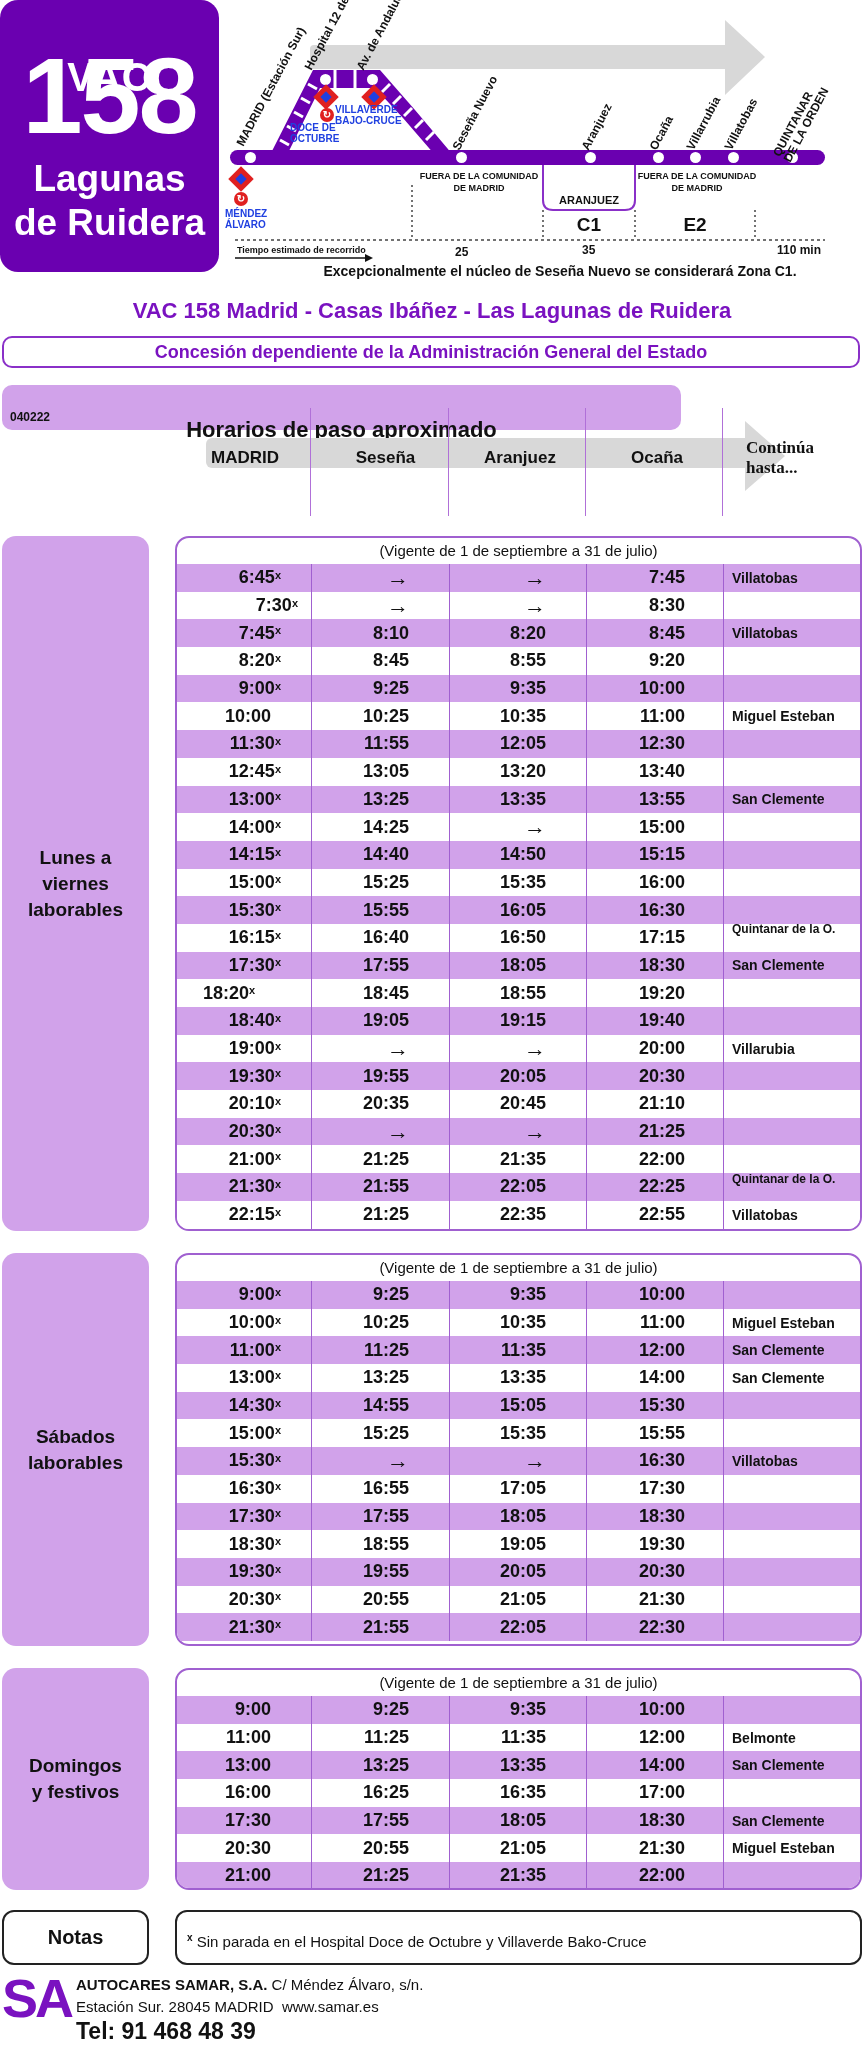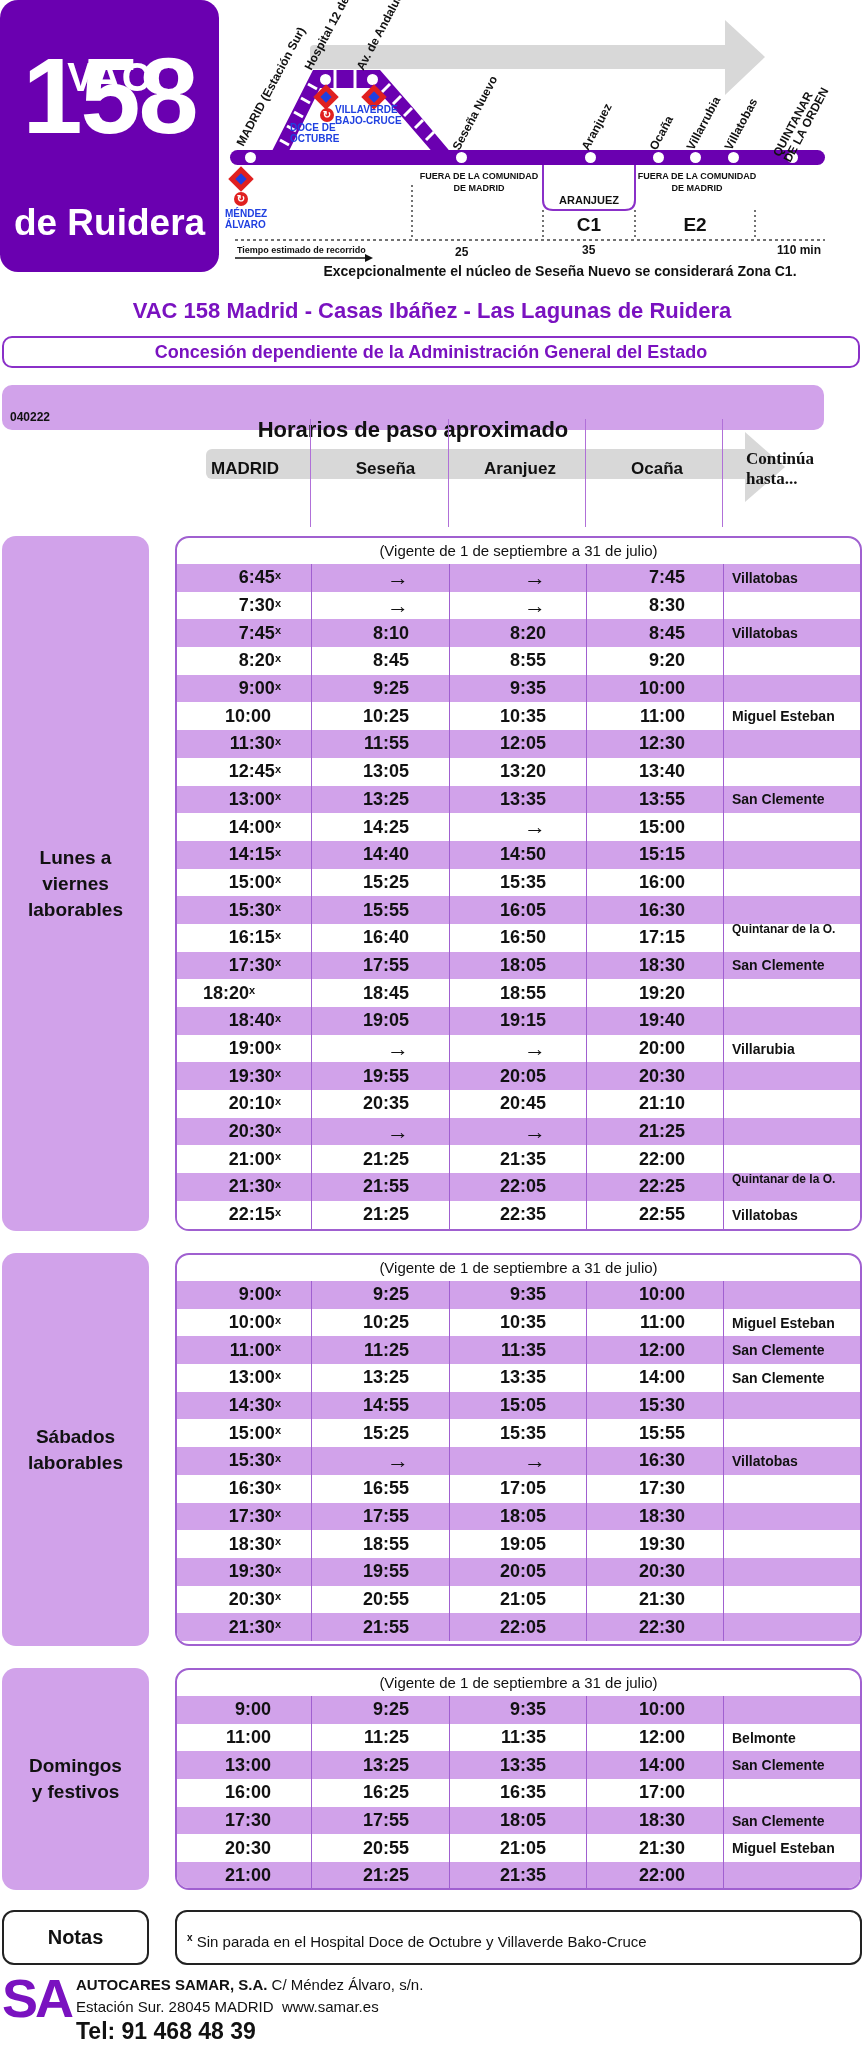--- a/index.html
+++ b/index.html
@@ -19,25 +19,25 @@
   .stop-dot { position: absolute; width: 11px; height: 11px; border-radius: 50%; background: #fff; }
   .zone-text { position: absolute; font-size: 9px; font-weight: bold; text-align: center; color: #111; line-height: 12px; }
   .metro-name { position: absolute; font-size: 10px; font-weight: bold; color: #2040e0; line-height: 11px; }
   .metro-diamond { position: absolute; width: 18px; height: 18px; transform: rotate(45deg); background: #e02020; }
   .metro-diamond::after { content: ""; position: absolute; left: 5px; top: 5px; width: 8px; height: 8px; background: #2040e0; }
   .cercanias { position: absolute; width: 14px; height: 14px; border-radius: 50%; background: #e02020; color: #fff; font-size: 10px; font-weight: bold; text-align: center; line-height: 14px; }
 
   .route-title { left: 0; top: 298px; width: 864px; text-align: center; color: #7a12c0; font-weight: bold; font-size: 22px; }
   .concession { left: 2px; top: 336px; width: 858px; height: 32px; border: 2px solid #8a30c8; border-radius: 10px; text-align: center; color: #7a12c0; font-weight: bold; font-size: 18px; line-height: 28px; }
 
-  .horarios-bar { left: 2px; top: 385px; width: 822px; height: 45px; background: #d1a2ea; border-radius: 10px; }
+  .horarios-bar { left: 2px; top: 385px; width: 679px; height: 45px; background: #d1a2ea; border-radius: 10px; }
   .horarios-bar .code { position: absolute; left: 8px; top: 25px; font-size: 12px; font-weight: bold; }
   .horarios-bar .title { position: absolute; left: 0; right: 0; top: 9px; text-align: center; font-size: 22px; font-weight: bold; margin-top: 23px; }
 
-  .col-header-area { left: 0; top: 419px; width: 864px; height: 108px; }
+  .col-header-area { left: 0; top: 408px; width: 864px; height: 108px; }
   .col-arrow-body { position: absolute; left: 206px; top: 30px; width: 540px; height: 30px; background: #d8d8d8; border-radius: 6px 0 0 6px; }
   .col-arrow-head { position: absolute; left: 745px; top: 13px; width: 0; height: 0; border-top: 35px solid transparent; border-bottom: 35px solid transparent; border-left: 40px solid #d8d8d8; }
   .col-line { position: absolute; top: 0; width: 1px; height: 108px; background: #b070d8; }
   .col-name { position: absolute; top: 40px; font-size: 17px; font-weight: bold; text-align: center; }
   .col-cont { position: absolute; left: 746px; top: 30px; font-size: 17px; font-weight: bold; line-height: 20px; font-family: Liberation Serif, serif; }
 
   
   .day-label { position: absolute; left: 2px; width: 147px; background: #d1a2ea; border-radius: 14px; display: flex; align-items: center; justify-content: center; text-align: center; font-weight: bold; font-size: 19px; line-height: 26px; }
   .sched { position: absolute; left: 175px; width: 687px; border: 2px solid #a060d0; border-radius: 14px; overflow: hidden; background: #fff; }
   .vigente { height: 26px; text-align: center; font-size: 15px; line-height: 26px; color: #111; }
@@ -63,20 +63,21 @@
   .footer-line1 b { font-weight: bold; }
   .footer-line2 { left: 76px; top: 1998px; font-size: 15px; }
   .footer-tel { left: 76px; top: 2018px; font-size: 23px; font-weight: bold; }
 </style>
 </head>
 <body>
 
 <div class="abs badge">
   <div class="vac">VAC</div>
   <div class="num">158</div>
+  <div class="dest1">Lagunas</div>
   <div class="dest2">de Ruidera</div>
 </div>
 
 <div class="abs diagram">
   <svg width="639" height="290" style="position:absolute;left:0;top:0">
 
     <rect x="85" y="45" width="420" height="24" fill="#d8d8d8" rx="4"></rect>
     <polygon points="500,20 500,95 540,57" fill="#d8d8d8"></polygon>
 
     <polygon points="45,155 88,70 155,70 190,110 228,155 210,155 178,118 150,88 95,88 62,155" fill="#6a00b0"></polygon>
@@ -194,21 +195,21 @@
           <span class="arrow">→</span>
         </div>
         <div class="cell c3">
           <span>7:45</span>
         </div>
         <div class="cell c4">
           <span>Villatobas</span>
         </div>
       </div>
       <div class="row even">
-        <div class="cell c0" style="padding-right: 30px;">
+        <div class="cell c0" style="padding-right: 13px;">
           <span>7:30</span>
           <sup>x</sup>
         </div>
         <div class="cell c1">
           <span class="arrow">→</span>
         </div>
         <div class="cell c2">
           <span class="arrow">→</span>
         </div>
         <div class="cell c3">

